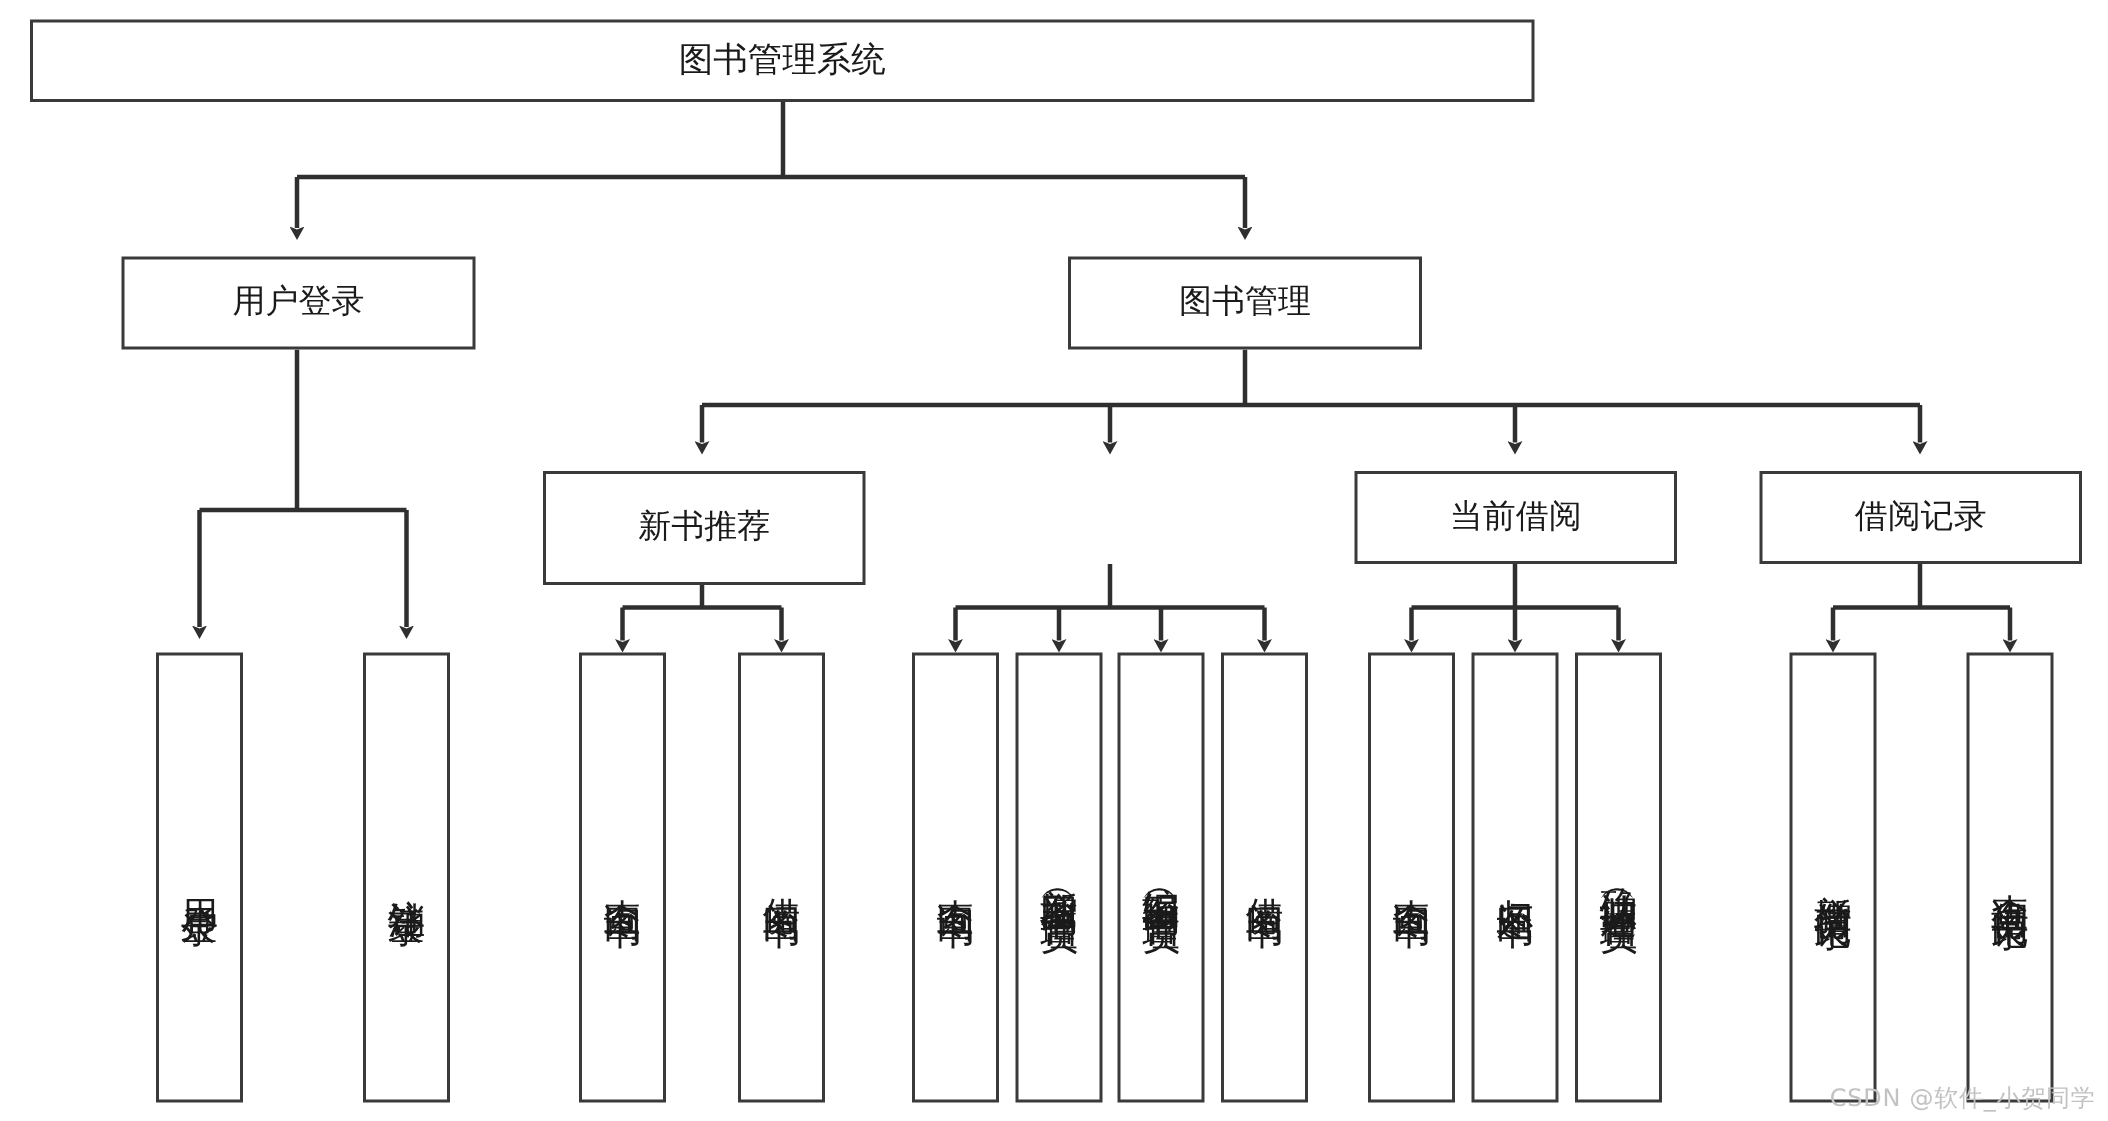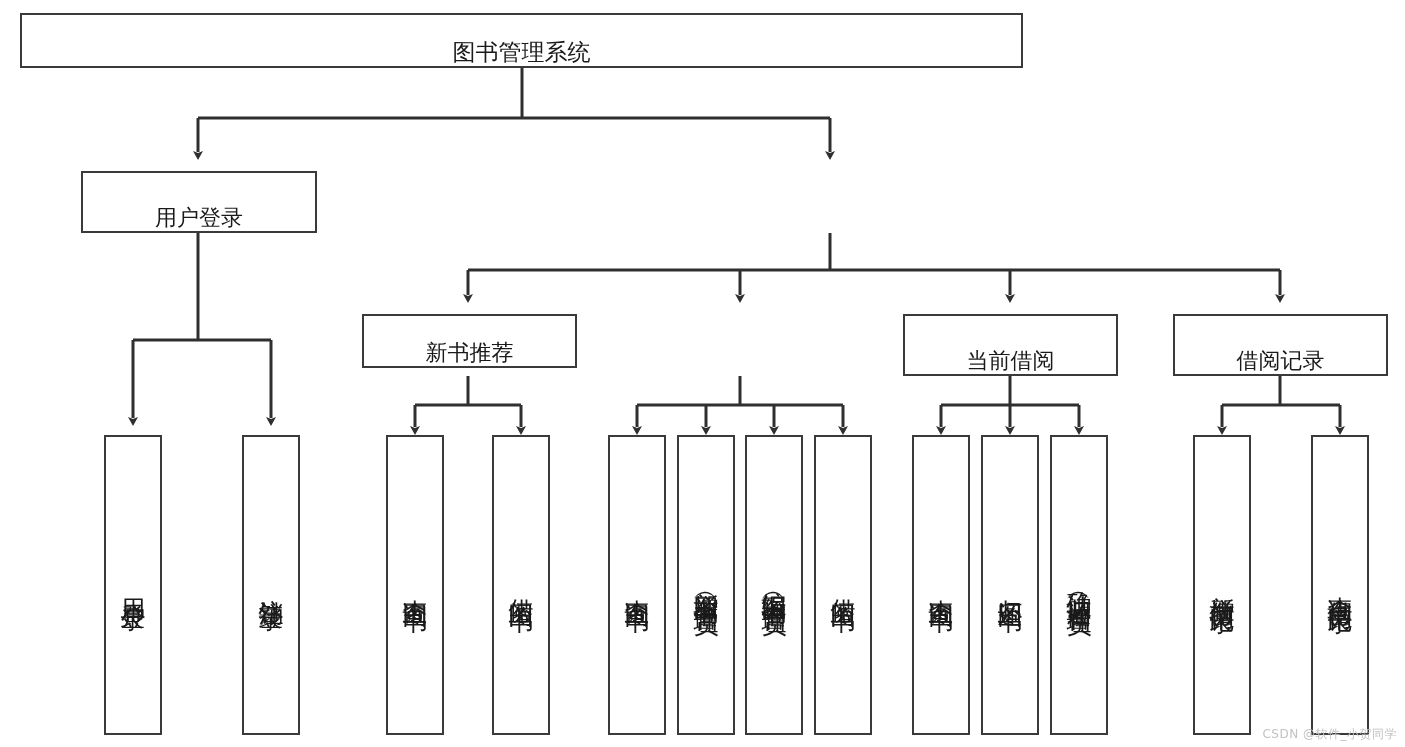--- a/index.html
+++ b/index.html
@@ -25,21 +25,21 @@
     width: 1405px;
     height: 747px;
     pointer-events: none;
   }
   .node {
     position: absolute;
     box-sizing: border-box;
     background: #ffffff;
     border: 2px solid #3a3a3a;
     display: flex;
-    align-items: flex-end;
+    align-items: center;
     justify-content: center;
     z-index: 2;
   }
   .node .label {
     color: #1a1a1a;
     line-height: 1.12;
     text-align: center;
     white-space: nowrap;
   }
   .node.horizontal .label {
@@ -57,21 +57,21 @@
     line-height: 1;
     max-height: 292px;
   }
   .node.root .label {
     font-size: 23px;
   }
   .watermark {
     position: absolute;
     right: 8px;
     bottom: 4px;
-    font-size: 12px;
+    font-size: 16px;
     color: #c2c2c2;
     z-index: 5;
     white-space: nowrap;
     letter-spacing: 0.5px;
   }
 </style>
 </head>
 <body>
 
 <div id="canvas">
@@ -127,22 +127,25 @@
   </svg>
 
   <div class="node horizontal root" style="left:20px; top:13px; width:1003px; height:55px;">
     <span class="label">图书管理系统</span>
   </div>
 
   <div class="node horizontal" style="left:81px; top:171px; width:236px; height:62px;">
     <span class="label">用户登录</span>
   </div>
 
-
-  <div class="node horizontal" style="left:362px; top:314px; width:215px; height:54px;">
+  <div class="node horizontal" style="left:712px; top:171px; width:236px; height:62px;">
+    <span class="label">图书管理</span>
+  </div>
+
+  <div class="node horizontal" style="left:362px; top:314px; width:215px; height:76px;">
     <span class="label">新书推荐</span>
   </div>
 
 
   <div class="node horizontal" style="left:1173px; top:314px; width:215px; height:62px;">
     <span class="label">借阅记录</span>
   </div>
 
   <div class="node horizontal" style="left:903px; top:314px; width:215px; height:62px;">
     <span class="label">当前借阅</span>

